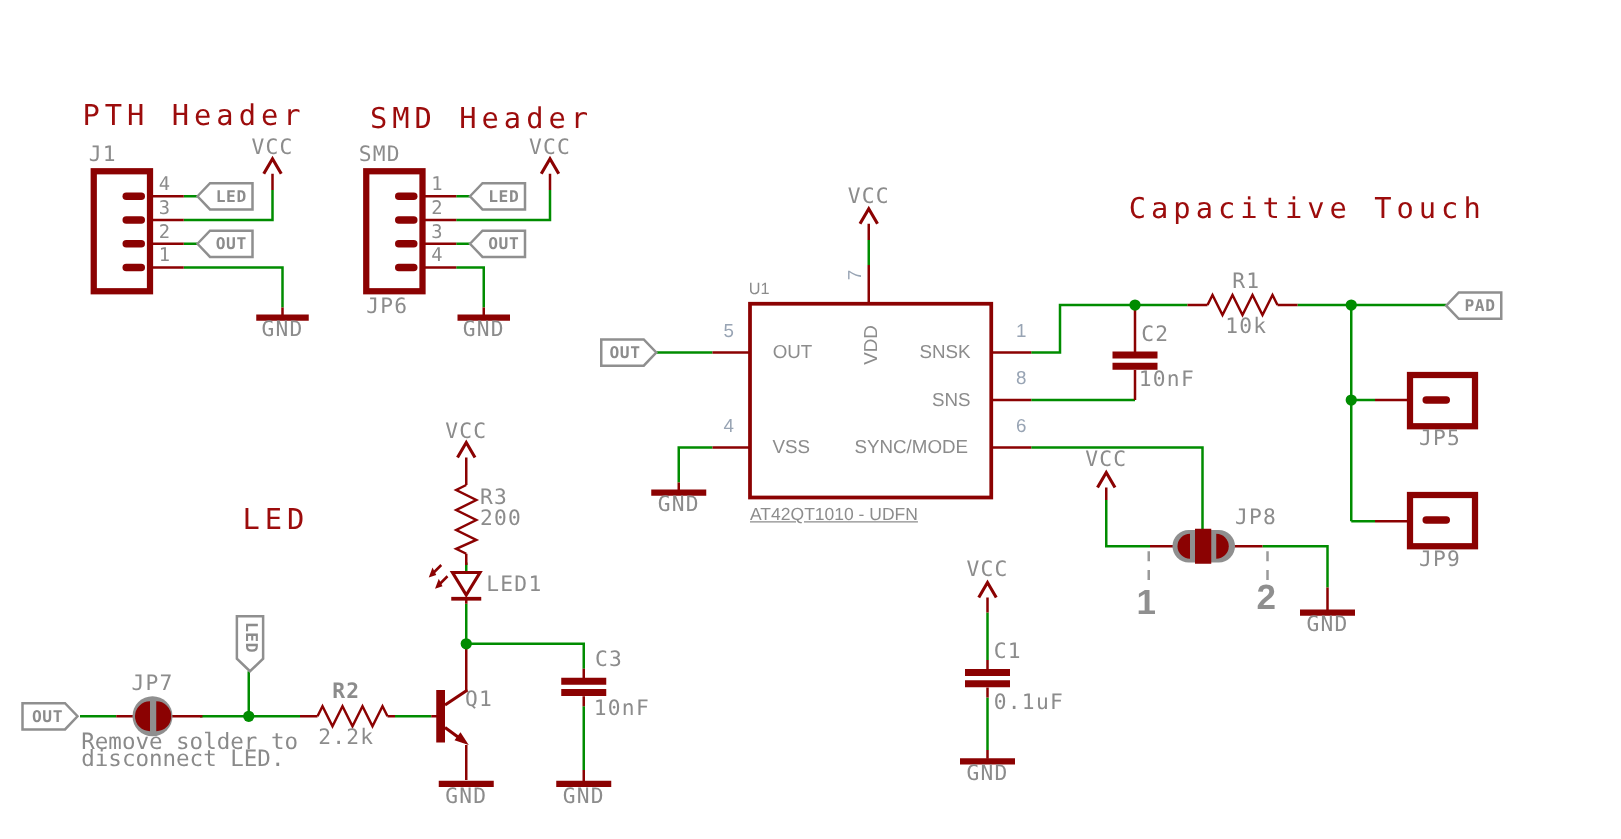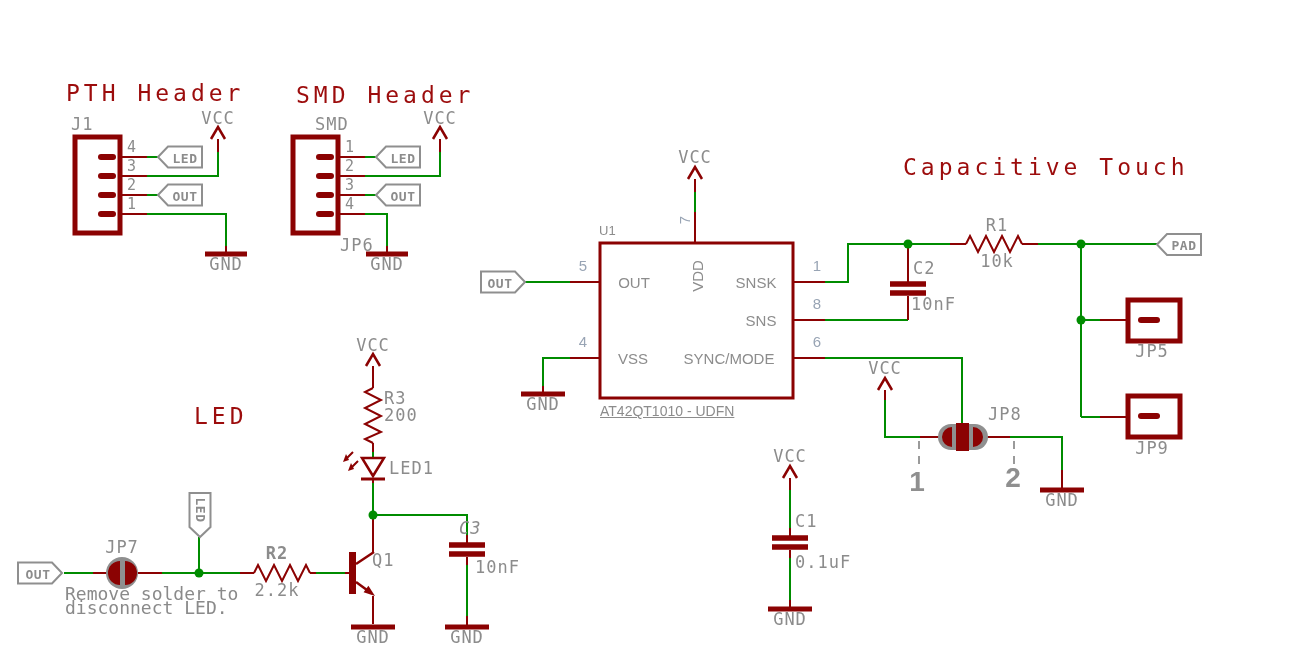--- a/index.html
+++ b/index.html
@@ -214,22 +214,22 @@
   <div class="t mono lab" style="left:71px;top:116px;">J1</div>
   <div class="t mono pnum" style="left:127px;top:140px;">4</div>
   <div class="t mono pnum" style="left:127px;top:159px;">3</div>
   <div class="t mono pnum" style="left:127px;top:178px;">2</div>
   <div class="t mono pnum" style="left:127px;top:197px;">1</div>
   <div class="t mono flagtxt ctr" style="left:185px;top:158px;">LED</div>
   <div class="t mono flagtxt ctr" style="left:185px;top:196px;">OUT</div>
   <div class="t mono lab cx" style="left:218px;top:110px;">VCC</div>
   <div class="t mono lab cx" style="left:226px;top:256px;">GND</div>
 
-  <div class="t mono lab" style="left:287px;top:116px;margin-left:28px;">SMD</div>
-  <div class="t mono lab" style="left:293px;top:237px;margin-left:47px;">JP6</div>
+  <div class="t mono lab" style="left:287px;top:116px;">SMD</div>
+  <div class="t mono lab" style="left:293px;top:237px;">JP6</div>
   <div class="t mono pnum" style="left:345px;top:140px;">1</div>
   <div class="t mono pnum" style="left:345px;top:159px;">2</div>
   <div class="t mono pnum" style="left:345px;top:178px;">3</div>
   <div class="t mono pnum" style="left:345px;top:197px;">4</div>
   <div class="t mono flagtxt ctr" style="left:403px;top:158px;">LED</div>
   <div class="t mono flagtxt ctr" style="left:403px;top:196px;">OUT</div>
   <div class="t mono lab cx" style="left:440px;top:110px;">VCC</div>
   <div class="t mono lab cx" style="left:387px;top:256px;">GND</div>
 
   <div class="t sans uref" style="left:599px;top:224px;">U1</div>
@@ -273,19 +273,19 @@
   <div class="t mono lab cx" style="left:122px;top:539px;">JP7</div>
   <div class="t mono note" style="left:65px;top:585px;">Remove solder to</div>
   <div class="t mono note" style="left:65px;top:599px;">disconnect LED.</div>
   <div class="t mono flagtxt rotcw" style="left:200px;top:510px;">LED</div>
   <div class="t mono lab cx" style="left:277px;top:545px;font-weight:bold;">R2</div>
   <div class="t mono lab cx" style="left:277px;top:582px;">2.2k</div>
   <div class="t mono lab" style="left:372px;top:552px;">Q1</div>
   <div class="t mono lab" style="left:389px;top:460px;">LED1</div>
   <div class="t mono lab" style="left:384px;top:390px;">R3</div>
   <div class="t mono lab" style="left:384px;top:407px;">200</div>
-  <div class="t mono lab" style="left:459px;top:520px;font-style:italic;">C3</div>
+  <div class="t mono lab" style="left:476px;top:520px;">C3</div>
   <div class="t mono lab" style="left:475px;top:559px;">10nF</div>
   <div class="t mono lab cx" style="left:373px;top:337px;">VCC</div>
   <div class="t mono lab cx" style="left:373px;top:629px;">GND</div>
   <div class="t mono lab cx" style="left:467px;top:629px;">GND</div>
 
 </div>
 
 </body></html>

